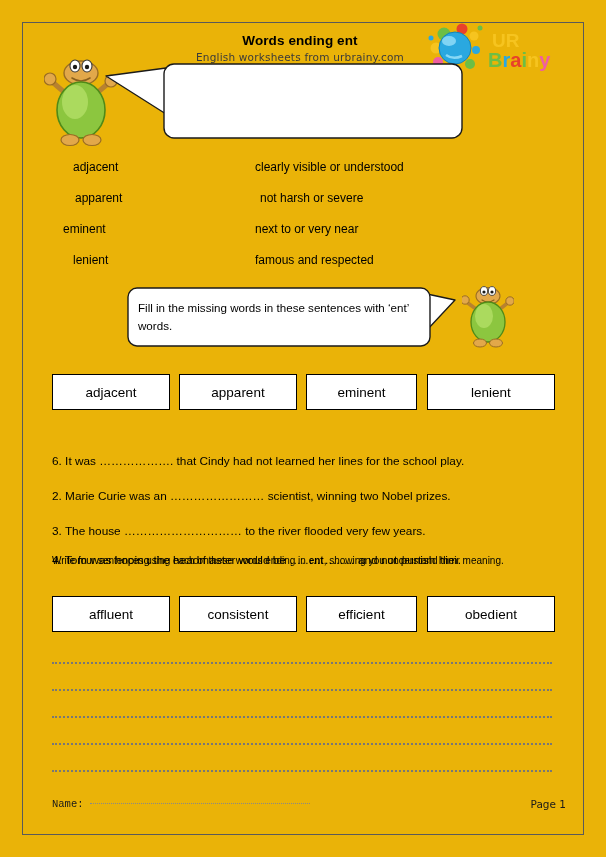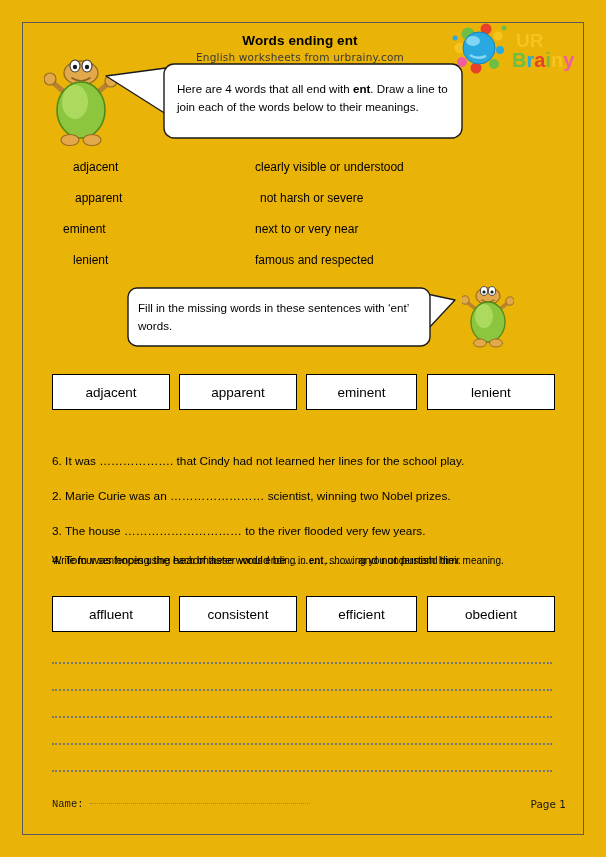--- a/index.html
+++ b/index.html
@@ -31,21 +31,21 @@
   }
   #header-subtitle {
     position:absolute; left:150px; top:51px; width:300px;
     text-align:center;
     font-size:10.5px; color:#3a3a3a;
     font-family:"DejaVu Sans", sans-serif;
     letter-spacing:.2px;
   }
 
   
-  #logo { position:absolute; left:452px; top:22px; width:124px; height:52px;text-align:center; }
+  #logo { position:absolute; left:428px; top:22px; width:124px; height:52px;text-align:center; }
 
   
   .turtle { position:absolute; }
   #turtle-1 { left:44px; top:52px; width:74px; height:96px; }
   #turtle-2 { left:462px; top:281px; width:52px; height:68px; }
 
   
   .bubble-wrap { position:absolute; }
   #bubble-1 { left:104px; top:62px; width:360px; height:80px; }
   #bubble-2 { left:127px; top:286px; width:330px; height:62px; }
@@ -176,23 +176,20 @@
       <ellipse cx="48" cy="88" rx="9" ry="5.5" fill="#e2a84a" stroke="#9a6d24" stroke-width="1.2"></ellipse>
     </svg>
   </div>
 
   <div class="bubble-wrap" id="bubble-1">
     <svg width="360" height="80" viewBox="0 0 360 80" style="position:absolute;left:0;top:0;">
 
       <path d="M62 6 L2 14 L62 52 Z" fill="#ffffff" stroke="#1a1a1a" stroke-width="1.3" stroke-linejoin="round"></path>
       <rect x="60" y="2" width="298" height="74" rx="10" ry="10" fill="#ffffff" stroke="#1a1a1a" stroke-width="1.4"></rect>
     </svg>
-    <div class="bubble-text" id="bubble-1-text">
-      <span>Here are 4 words that all end with </span><b>ent</b><span>. Draw a line to join each of the words below to their meanings.</span>
-    </div>
   </div>
 
   <div id="match-list">
     <div class="match-row">
       <span class="match-word" style="left:18px;">adjacent</span>
       <span class="match-mean" style="left:200px;">clearly visible or understood</span>
     </div>
     <div class="match-row">
       <span class="match-word" style="left:20px;">apparent</span>
       <span class="match-mean" style="left:205px;">not harsh or severe</span>

